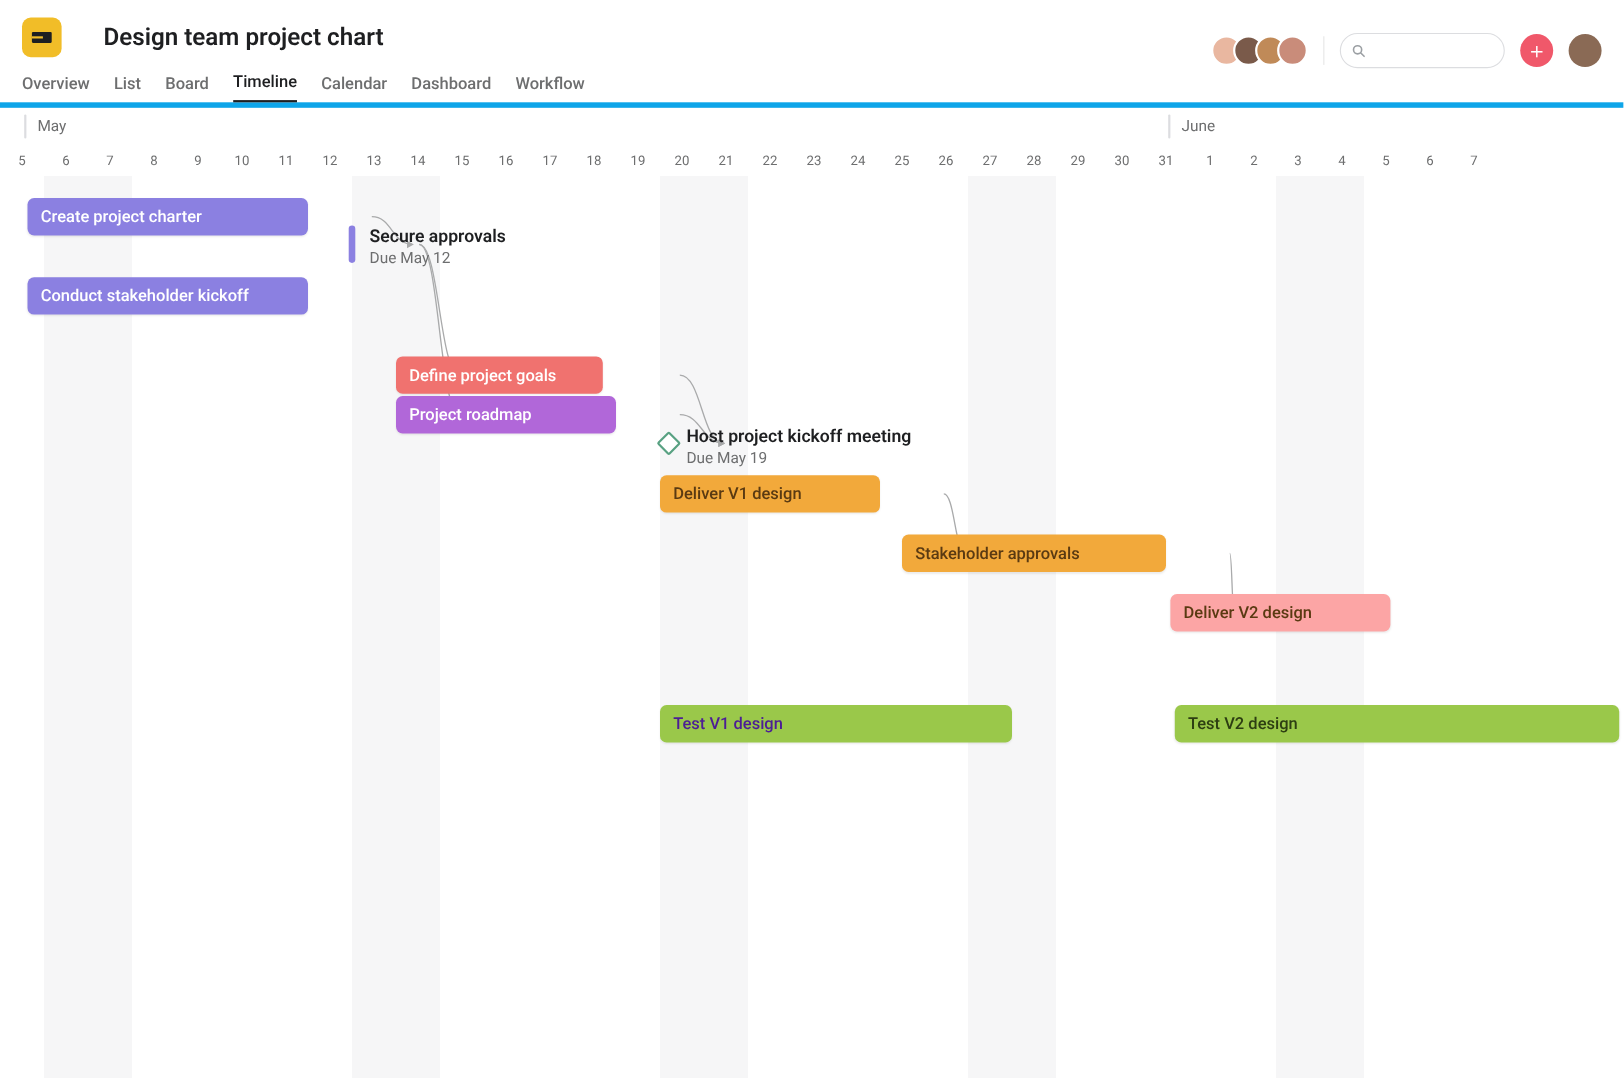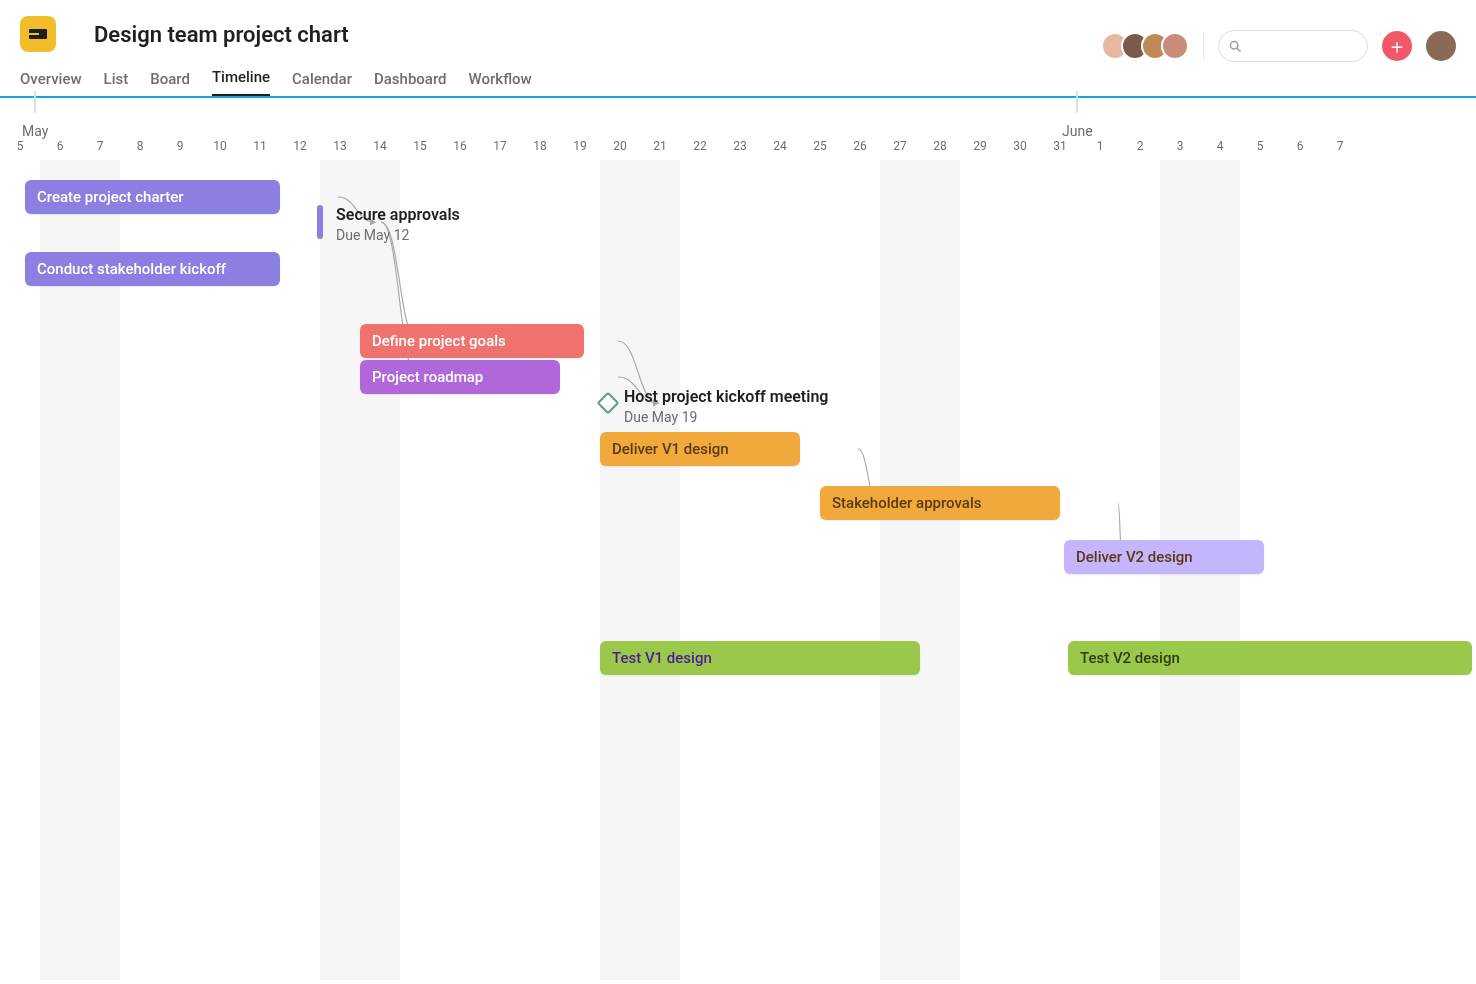--- a/index.html
+++ b/index.html
@@ -61,37 +61,37 @@
   }
   .me-avatar{
     width:30px; height:30px; border-radius:50%;
     display:flex;align-items:center;justify-content:center;
     color:#fff; font-size:12px; font-weight:600;
   }
 
   
   .tabs {
     display:flex; gap:22px; padding:0 20px; margin-top:-2px;
-    border-bottom:2px solid #0ea5e9;
+    border-bottom:5px solid #0ea5e9;
     height:32px; align-items:flex-end;
   }
   .tab {
     font-size:15px; font-weight:500; color:#6d6e6f;
     padding-bottom:8px; cursor:pointer;
   }
   .tab.active { color:#1e1f21; border-bottom:2px solid #1e1f21; }
 
   
   .timeline { position:relative; }
   .month-row{
     display:flex; height:34px; align-items:center;
     font-size:14px; color:#6d6e6f;
   }
   .month{
-    position:absolute; display:flex; align-items:center; gap:10px;flex-direction:column;
+    position:absolute; display:flex; align-items:center; gap:10px;
   }
   .month-tick{width:2px;height:22px;background:#dcdde0;border-radius:1px;}
 
   .day-row{
     display:flex; height:28px;
   }
   .day{
     flex:0 0 40px; text-align:center; font-size:12px; color:#6d6e6f;
     line-height:28px;
   }
@@ -277,25 +277,25 @@
         <path d="M 600 243 L 595.6120871905481 245.39712769302102 L 595.6120871905481 240.60287230697898 Z" class="arrow"></path>
         <path d="M 560 181 C 580 181 580 243 600 243"></path>
         <path d="M 600 243 L 595.6120871905481 245.39712769302102 L 595.6120871905481 240.60287230697898 Z" class="arrow"></path>
         <path d="M 800 289 C 810 289 810 343 820 343"></path>
         <path d="M 820 343 L 815.6120871905481 345.397127693021 L 815.6120871905481 340.602872306979 Z" class="arrow"></path>
         <path d="M 1060 343 C 1062 343 1062 397 1064 397"></path>
         <path d="M 1064 397 L 1059.6120871905482 399.397127693021 L 1059.6120871905482 394.602872306979 Z" class="arrow"></path>
       </svg>
   <div class="task" style="left: 25px; width: 255px; top: 20px; background: rgb(139, 128, 225);">Create project charter</div>
       <div class="task" style="left: 25px; width: 255px; top: 92px; background: rgb(139, 128, 225);">Conduct stakeholder kickoff</div>
-      <div class="task" style="left: 360px; width: 224px; top: 164px; background: rgb(240, 114, 111);">Define project goals</div>
+      <div class="task" style="left: 360px; width: 188px; top: 164px; background: rgb(240, 114, 111);">Define project goals</div>
       <div class="task" style="left: 360px; width: 200px; top: 200px; background: rgb(177, 103, 217);">Project roadmap</div>
       <div class="task" style="left: 600px; width: 200px; top: 272px; background: rgb(242, 169, 59); color: rgb(90, 58, 18);">Deliver V1 design</div>
       <div class="task" style="left: 820px; width: 240px; top: 326px; background: rgb(242, 169, 59); color: rgb(90, 58, 18);">Stakeholder approvals</div>
-      <div class="task" style="left: 1064px; width: 200px; top: 380px; background: #c4b5fd; color: rgb(90, 58, 18);">Deliver V2 design</div>
+      <div class="task" style="left: 1064px; width: 200px; top: 380px; background: #fca5a5; color: rgb(90, 58, 18);">Deliver V2 design</div>
       <div class="task" style="left: 600px; width: 320px; top: 480.8px; background: rgb(154, 200, 74); color: #4c1d95;">Test V1 design</div>
       <div class="task" style="left: 1068px; width: 404px; top: 480.8px; background: rgb(154, 200, 74); color: rgb(45, 62, 18);">Test V2 design</div>
       <div class="ms-marker-bar" style="left: 317px; top: 45.2px;"></div>
       <div class="milestone-label" style="left: 336px; top: 45.2px;">
         <div>Secure approvals</div>
         <div class="milestone-due">Due May 12</div>
       </div>
       <div class="ms-diamond" style="left: 600px; top: 235px;"></div>
       <div class="milestone-label" style="left: 624px; top: 227px;">
         <div>Host project kickoff meeting</div>

